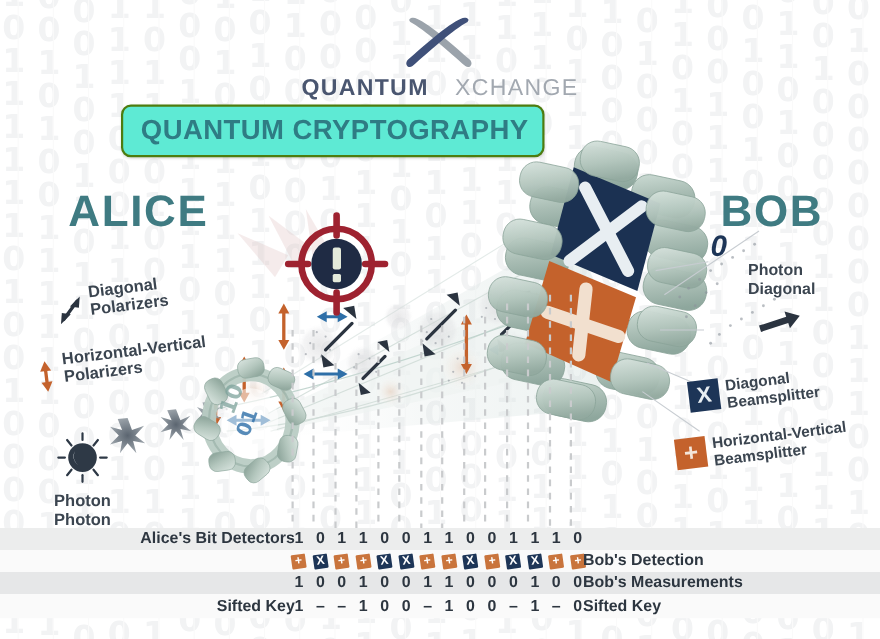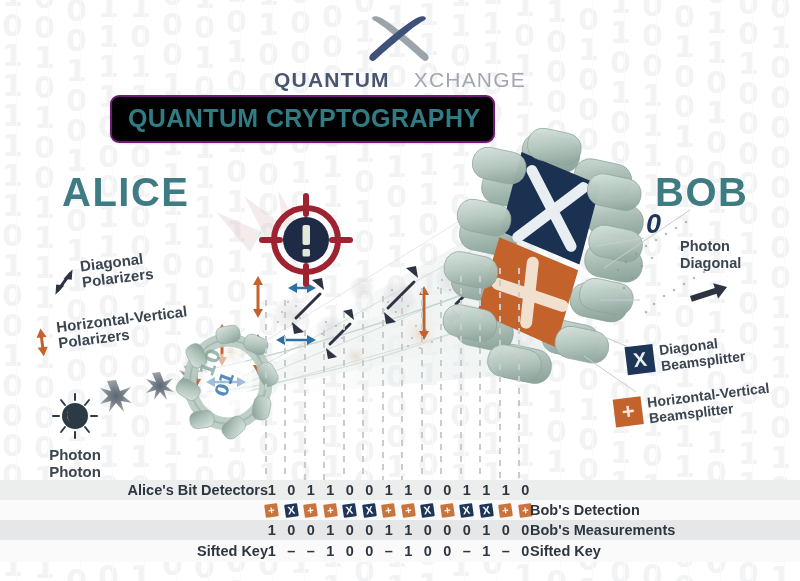--- a/index.html
+++ b/index.html
@@ -21,21 +21,21 @@
   
   .logo-wrap{position:absolute;left:0;right:0;top:14px;text-align:center;z-index:5;}
   .logo-mark{width:70px;height:52px;margin:0 auto;display:block;}
   .logo-text{margin-top:2px;font-size:21px;letter-spacing:1.2px;font-weight:400;}
   .logo-text .lt-dark{color:#4a5670;font-weight:600;}
   .logo-text .lt-grey{color:#a2a8b0;font-weight:400;margin-left:24px;}
 
   
   .banner{position:absolute;left:110px;top:95px;z-index:6;
           display:flex;align-items:stretch;
-          border:2px solid #701a75;border-radius:9px;background:#000000;
+          border:2px solid #4d7c0f;border-radius:9px;background:#5eead4;
           overflow:hidden;box-shadow:0 1px 2px rgba(0,0,0,.12);justify-content:space-between;}
   .banner-left{padding:7px 13px 8px 16px;font-size:25px;font-weight:700;
                letter-spacing:.4px;color:#2f7c84;white-space:nowrap;}
   .banner-right{background:#3d4a57;color:#ffffff;padding:7px 16px 8px 14px;
                 font-size:25px;font-weight:400;letter-spacing:3.5px;white-space:nowrap;
                 display:flex;align-items:center;}
 
   
   .party{position:absolute;z-index:6;color:#3f7b82;font-size:40px;
          font-weight:600;letter-spacing:1.5px;}

